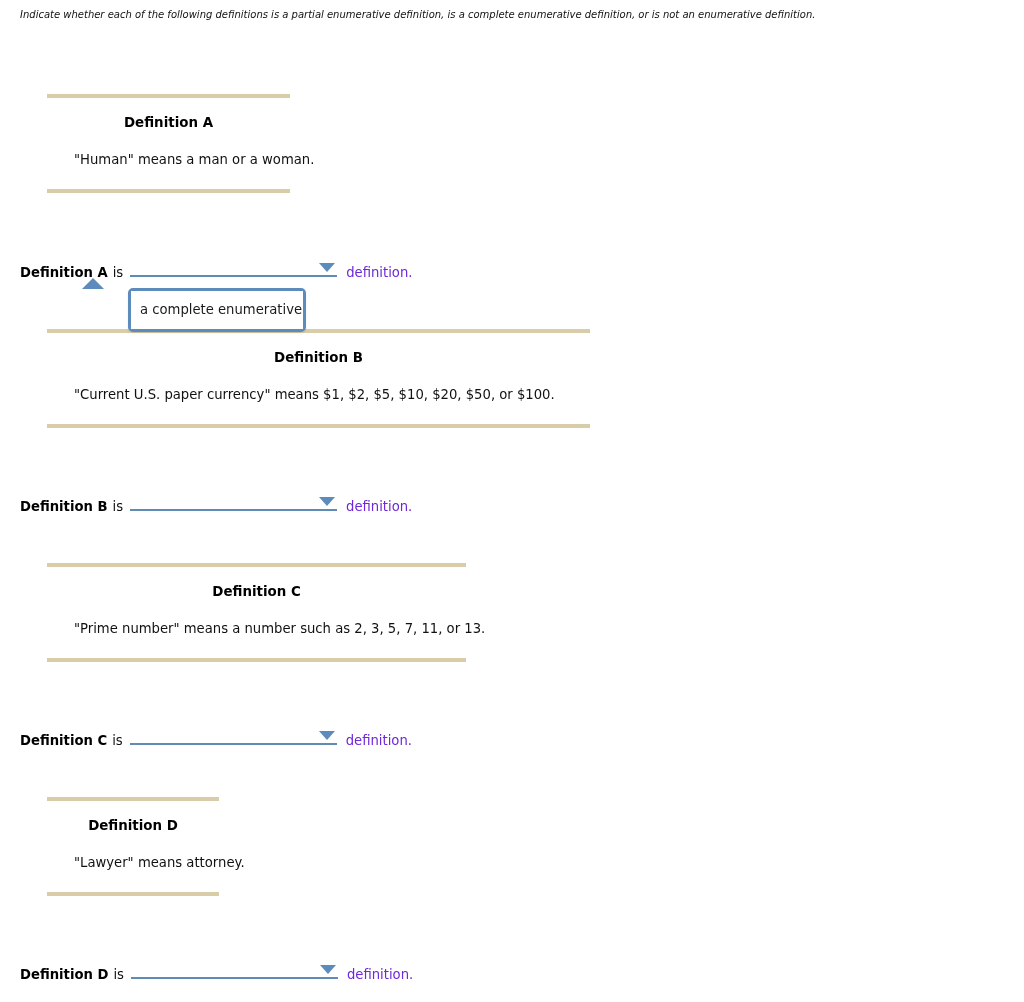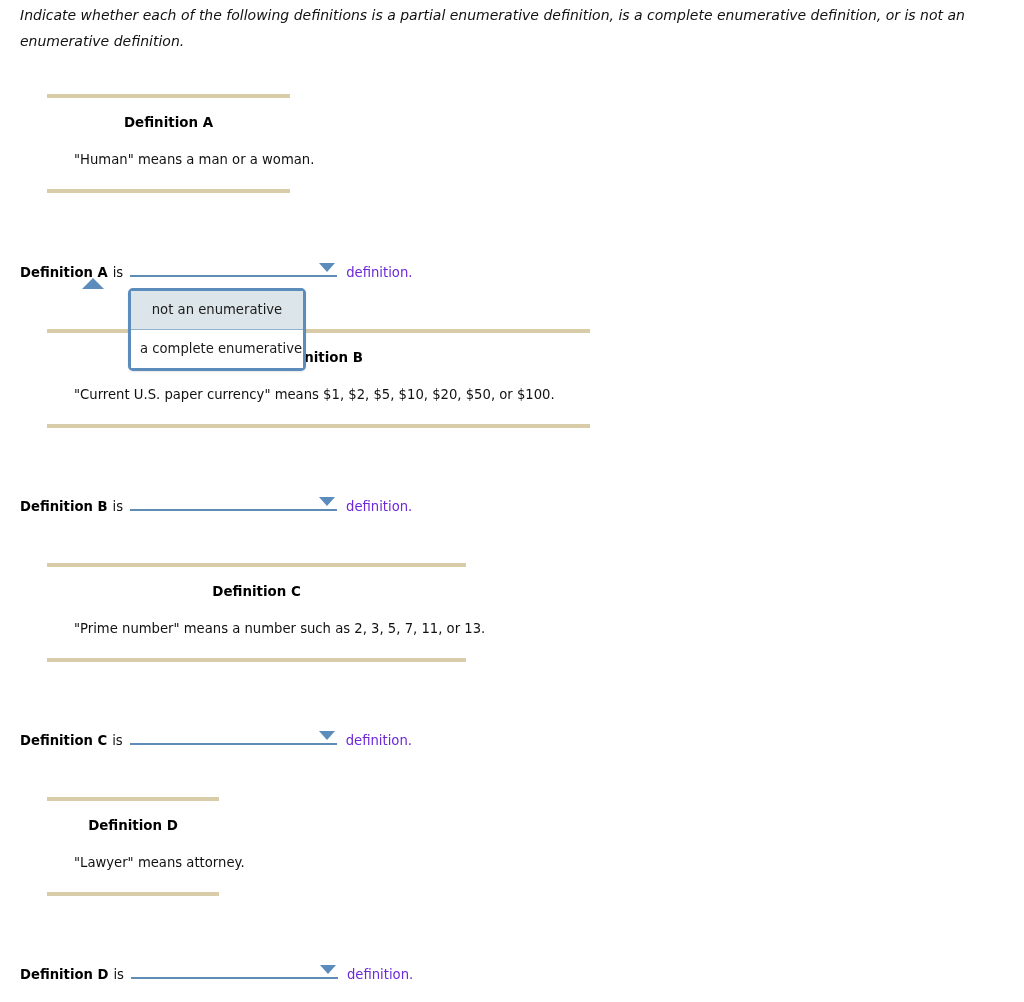--- a/index.html
+++ b/index.html
@@ -17,21 +17,21 @@
     overflow: hidden;
   }
 
   
   .prompt {
     position: absolute;
     left: 20px;
     top: 2px;
     width: 988px;
     font-style: italic;
-    font-size: 14px;
+    font-size: 10px;
     line-height: 26px;
     color: #111111;
   }
 
   
   .def-card {
     position: absolute;
   }
   .rule {
     height: 4px;
@@ -213,15 +213,14 @@
   <span class="is-word">is</span>
   <span class="select-field">
     <span class="select-value"></span>
     <span class="select-arrow"></span>
   </span>
   <span class="trail">definition.</span>
 </div>
 
 <div class="dropdown-pointer"></div>
 <div class="dropdown">
-  <div class="dd-option selected">not an enumerative</div>
   <div class="dd-option">a complete enumerative</div>
 </div>
 
 </body></html>

